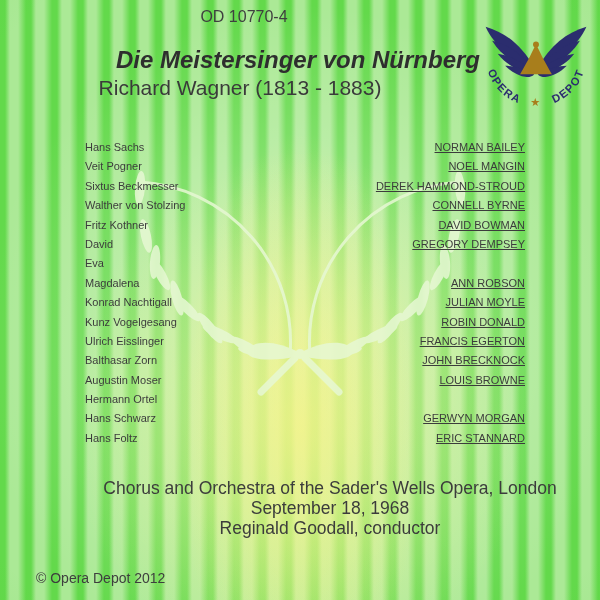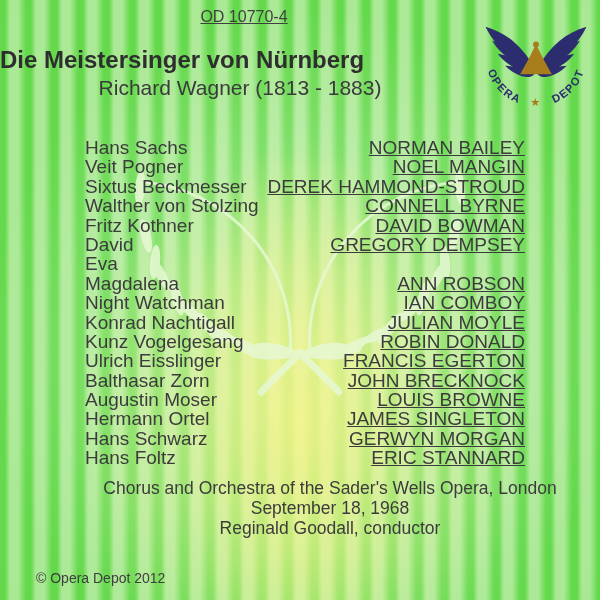--- a/index.html
+++ b/index.html
@@ -14,38 +14,38 @@
       radial-gradient(ellipse 230px 270px at 50% 70%, rgba(250,244,140,0.55) 0%, rgba(250,244,140,0) 100%),
       radial-gradient(ellipse 400px 430px at 50% 58%, rgba(255,255,240,0.45) 0%, rgba(255,255,240,0) 80%),
       radial-gradient(ellipse 560px 560px at 50% 50%, rgba(0,0,0,0) 70%, rgba(60,190,30,0.18) 100%),
       repeating-linear-gradient(90deg,
         #63d94b 0px, #63d94b 5px,
         #abe996 10px, #abe996 18px,
         #63d94b 26px);
   }
   .catalog{
     position:absolute; top:8px; left:0; width:488px;
-    text-align:center; font-size:16px; color:#3f3f3f;text-decoration:underline;
+    text-align:center; font-size:16px; color:#3f3f3f;
   }
   .title{
     position:absolute; top:46px; left:0; width:480px;
-    text-align:left; font-size:24px; font-weight:bold; color:#2e2e2e;
+    text-align:right; font-size:24px; font-weight:bold; font-style:italic; color:#2e2e2e;
   }
   .composer{
     position:absolute; top:76px; left:0; width:480px;
     text-align:center; font-size:21px; color:#3a3a3a;
   }
   .logo{ position:absolute; top:14px; left:480px; width:112px; height:100px; }
   .wreath{ position:absolute; top:150px; left:85px; width:430px; height:250px; opacity:0.85; }
   .cast{
     position:absolute; top:138px; left:85px; width:440px;
   }
   .cast-row{
     display:flex; justify-content:space-between; align-items:baseline;
-    height:19.4px; line-height:19.4px; font-size:19px; white-space:nowrap;
+    height:19.4px; line-height:19.4px; font-size:11px; white-space:nowrap;
   }
   .cast-role{ color:#3c3c3c; }
   .cast-performer{ color:#3c3c3c;text-decoration:underline; }
   .performance{
     position:absolute; top:478px; left:0; width:580px;
     text-align:center; font-size:17.5px; line-height:20px; color:#3c3c3c;padding-left:40px;
   }
   .copyright{
     position:absolute; top:570px; left:36px;
     font-size:14px; color:#3e3e3e;
@@ -153,24 +153,20 @@
         <span class="cast-performer">GREGORY DEMPSEY</span>
       </div>
     <div class="cast-row">
         <span class="cast-role">Eva</span>
       </div>
     <div class="cast-row">
         <span class="cast-role">Magdalena</span>
         <span class="cast-performer">ANN ROBSON</span>
       </div>
     <div class="cast-row">
-        <span class="cast-role">Night Watchman</span>
-        <span class="cast-performer">IAN COMBOY</span>
-      </div>
-    <div class="cast-row">
         <span class="cast-role">Konrad Nachtigall</span>
         <span class="cast-performer">JULIAN MOYLE</span>
       </div>
     <div class="cast-row">
         <span class="cast-role">Kunz Vogelgesang</span>
         <span class="cast-performer">ROBIN DONALD</span>
       </div>
     <div class="cast-row">
         <span class="cast-role">Ulrich Eisslinger</span>
         <span class="cast-performer">FRANCIS EGERTON</span>
@@ -178,21 +174,20 @@
     <div class="cast-row">
         <span class="cast-role">Balthasar Zorn</span>
         <span class="cast-performer">JOHN BRECKNOCK</span>
       </div>
     <div class="cast-row">
         <span class="cast-role">Augustin Moser</span>
         <span class="cast-performer">LOUIS BROWNE</span>
       </div>
     <div class="cast-row">
         <span class="cast-role">Hermann Ortel</span>
-        <span class="cast-performer">JAMES SINGLETON</span>
       </div>
     <div class="cast-row">
         <span class="cast-role">Hans Schwarz</span>
         <span class="cast-performer">GERWYN MORGAN</span>
       </div>
     <div class="cast-row">
         <span class="cast-role">Hans Foltz</span>
         <span class="cast-performer">ERIC STANNARD</span>
       </div>
   </div>

